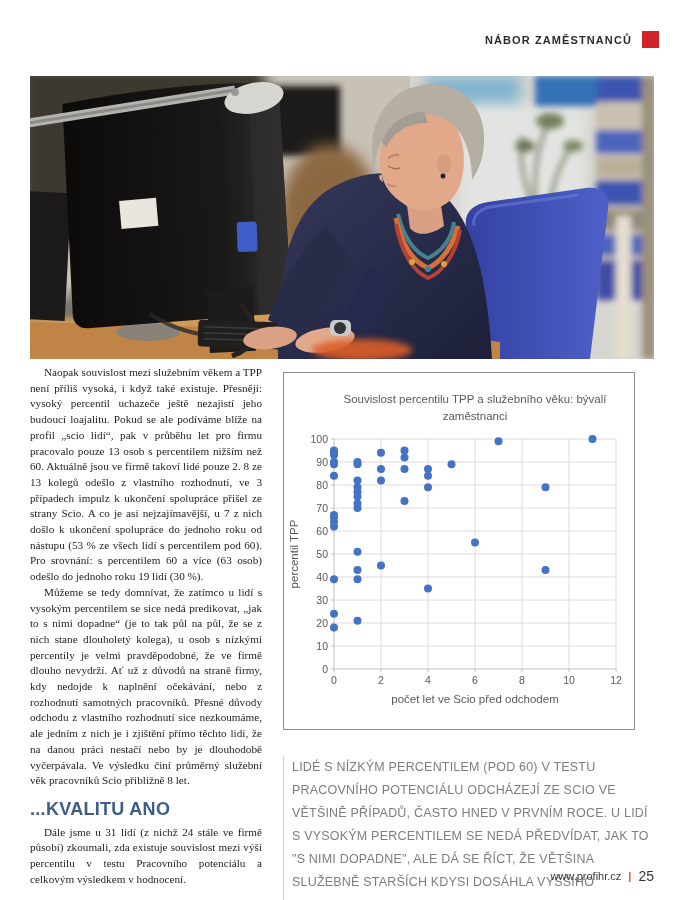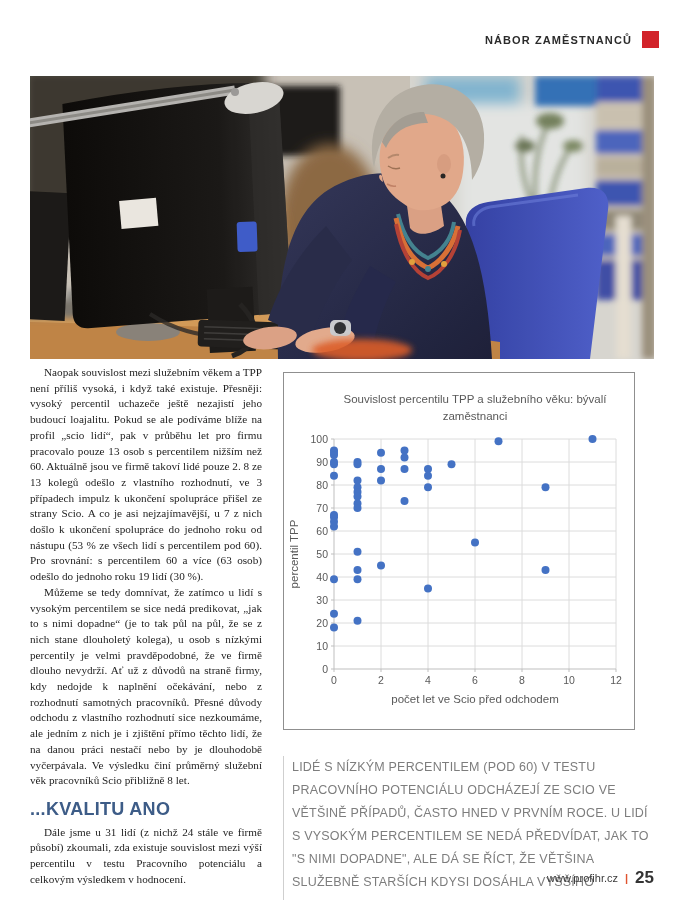--- a/index.html
+++ b/index.html
@@ -22,21 +22,21 @@
   
   .chart-box{position:absolute;left:283px;top:372px;width:352px;height:358px;box-sizing:border-box;
              border:1px solid #8f8f8f;background:#fff;}
   
   .pquote{position:absolute;left:283px;top:756px;width:368px;border-left:1px solid #cfcfcf;padding-left:8px;box-sizing:border-box;}
   .pquote p{margin:0;font-size:12.5px;line-height:23px;color:#7d7d7d;letter-spacing:.2px;}
   
   .ftr{position:absolute;top:868px;right:30px;display:flex;align-items:center;gap:7px;font-size:11px;}
   .ftr .site{color:#3a3a3a;}
   .ftr .sep{color:#e0532f;font-weight:700;}
-  .ftr .pn{color:#333;font-weight:700;font-size:17px;}
+  .ftr .pn{color:#333;font-weight:400;font-size:14px;}
 </style>
 </head>
 <body>
 
 <div class="page">
 
   <div class="hdr">
     <span class="section">NÁBOR ZAMĚSTNANCŮ</span>
     <span class="redsq"></span>
   </div>

